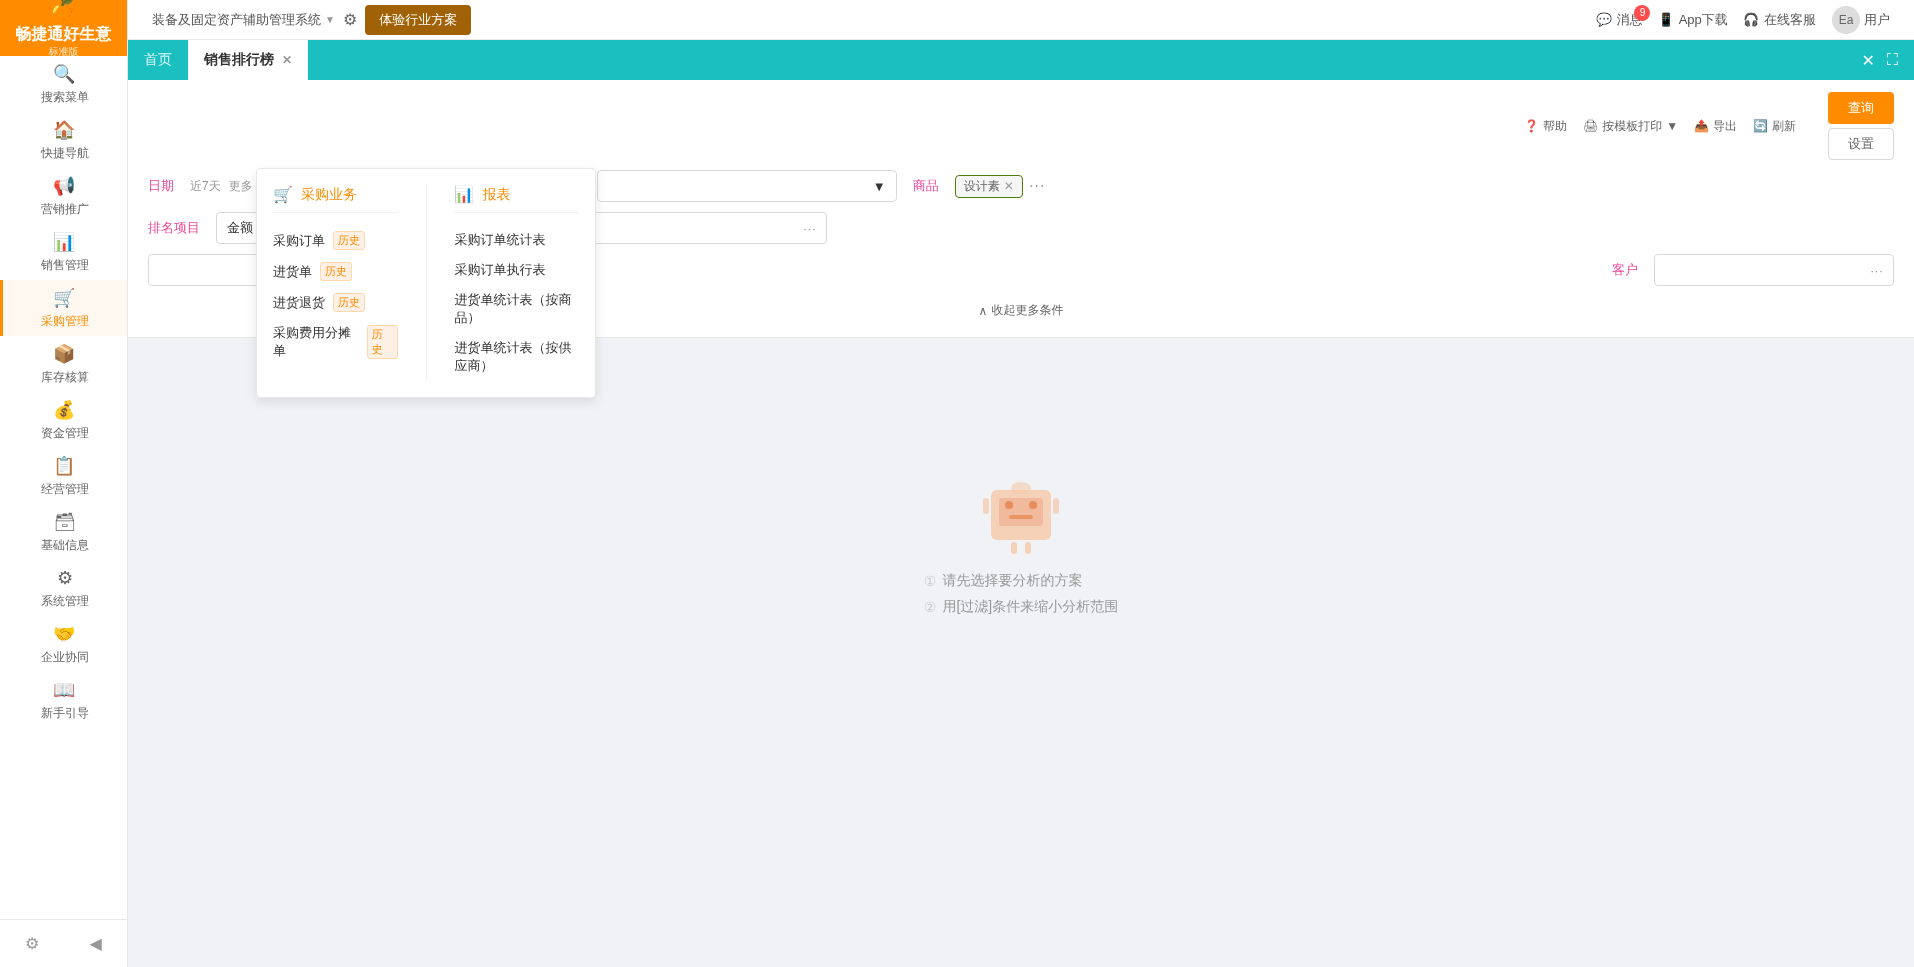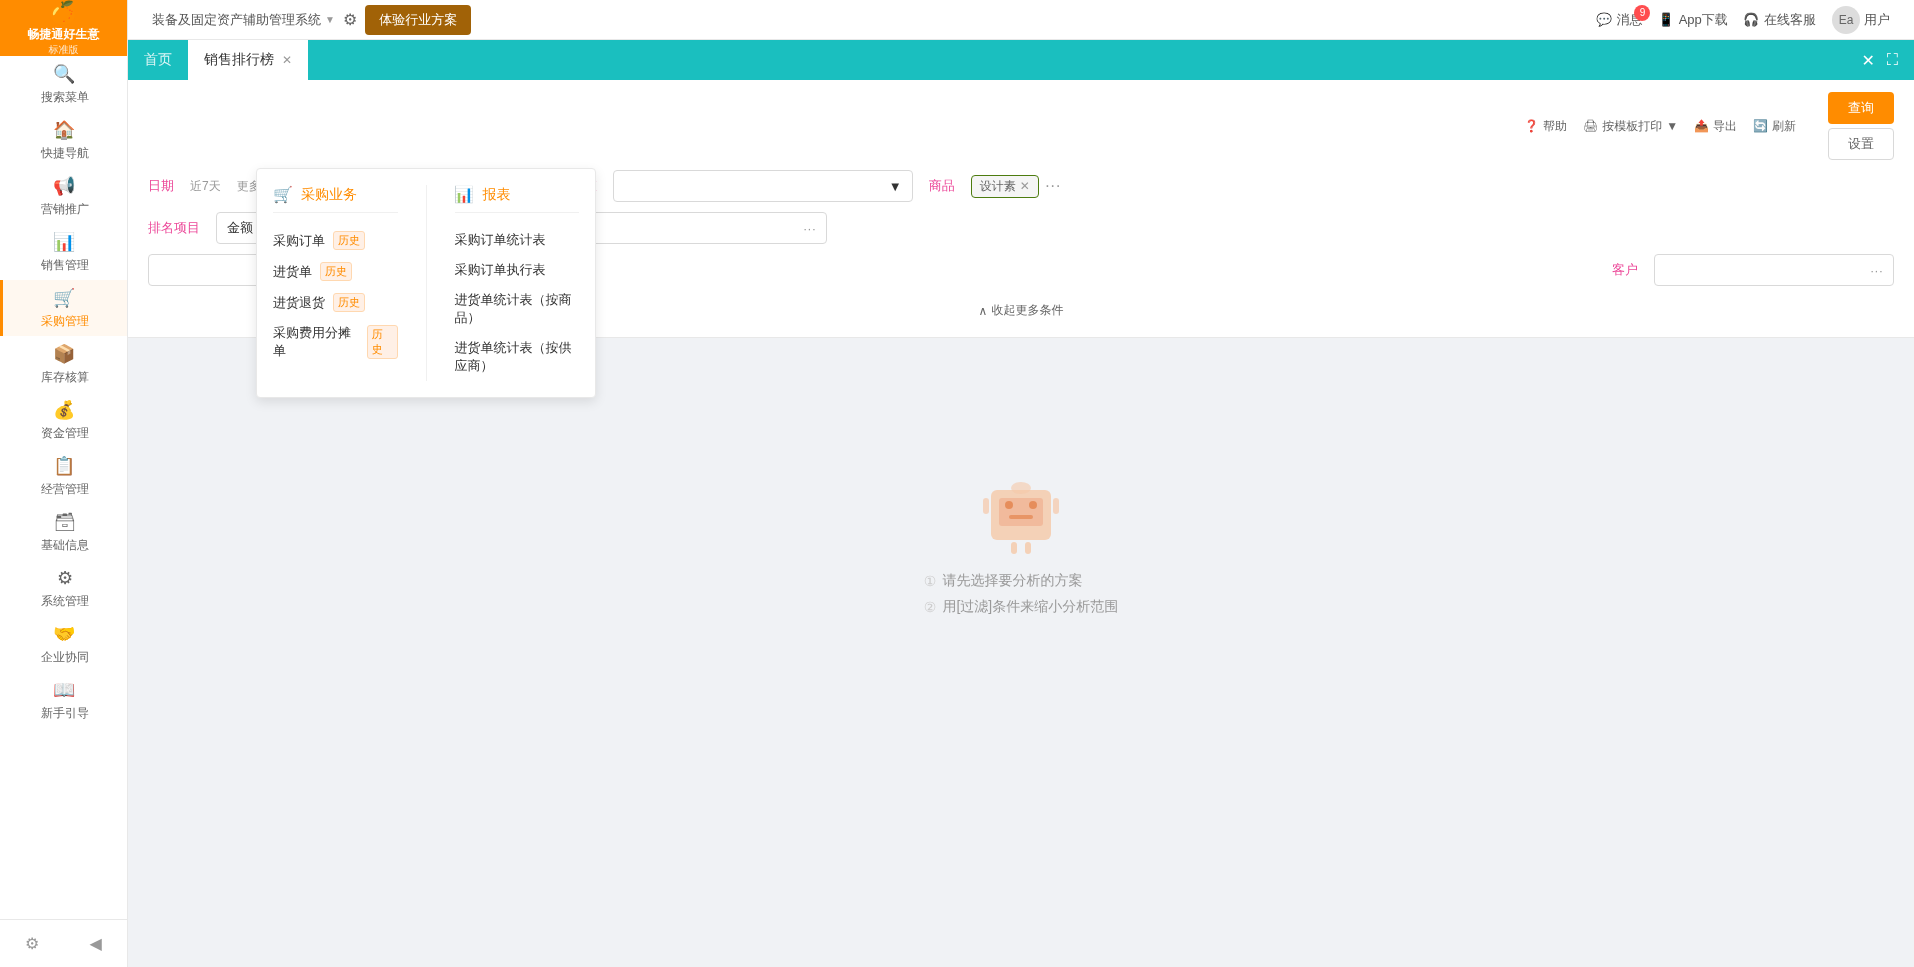--- a/index.html
+++ b/index.html
@@ -105,20 +105,21 @@
       display: flex;
       align-items: center;
       font-size: 14px;
       cursor: pointer;
       color: rgba(255,255,255,0.85);
       position: relative;
     }
     .tab.active {
       background: white;
       color: #333;
+      font-weight: bold;
     }
     .tab-close {
       margin-left: 8px;
       font-size: 12px;
       color: #999;
     }
     .tabbar-close { margin-left: auto; padding: 0 16px; color: white; font-size: 16px; cursor: pointer; display: flex; align-items: center; gap: 12px; }
 
     
     .content {
@@ -269,21 +270,21 @@
 
     
     .dropdown-sep { width: 1px; background: #f0f0f0; margin: 0 8px; }
   </style>
 </head>
 <body>
 
 <div class="sidebar">
   <div class="sidebar-logo">
     <span class="logo-icon">🍊</span>
-    <span style="font-size:12px;font-weight:bold;color:white;">畅捷通好生意</span>
+    <span style="font-size:16px;font-weight:bold;color:white;">畅捷通好生意</span>
     <span style="font-size:10px;color:rgba(255,255,255,0.8);">标准版</span>
   </div>
 
   <div class="sidebar-item">
     <span class="icon">🔍</span>
     <span>搜索菜单</span>
   </div>
   <div class="sidebar-item">
     <span class="icon">🏠</span>
     <span>快捷导航</span>
@@ -405,21 +406,21 @@
           <span>刷新</span>
         </div>
         <div style="display:flex;flex-direction:column;gap:4px;margin-left:16px;">
           <button class="query-btn">查询</button>
           <button class="settings-btn">设置</button>
         </div>
       </div>
 
       <div class="filter-row">
         <span class="filter-label">日期</span>
-        <div style="display:flex;align-items:center;gap:16px;">
+        <div style="display:flex;align-items:center;gap:8px;">
           <span style="font-size:12px;color:#999;cursor:pointer;">近7天</span>
           <span style="font-size:12px;color:#999;cursor:pointer;">更多</span>
           <span style="font-size:12px;color:#999;cursor:pointer;">自定义</span>
         </div>
         <div class="filter-input" style="min-width:200px;display:flex;align-items:center;">
           <span style="font-size:13px;color:#333;">2024-01-01 - 2024-12-31</span>
         </div>
 
         <span class="filter-label">单据状态</span>
         <div class="filter-select" style="min-width:300px;">

